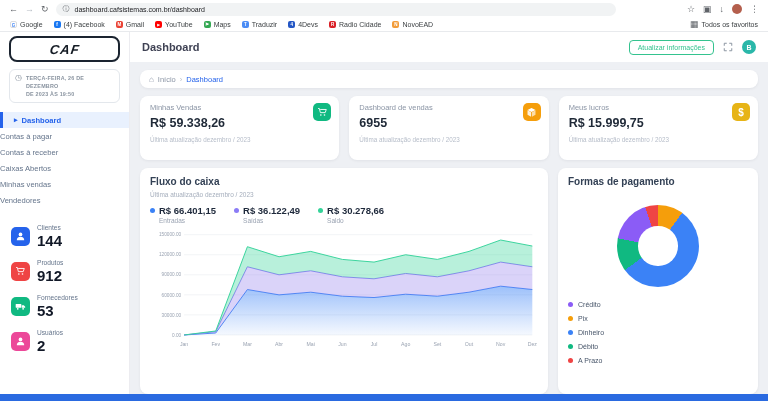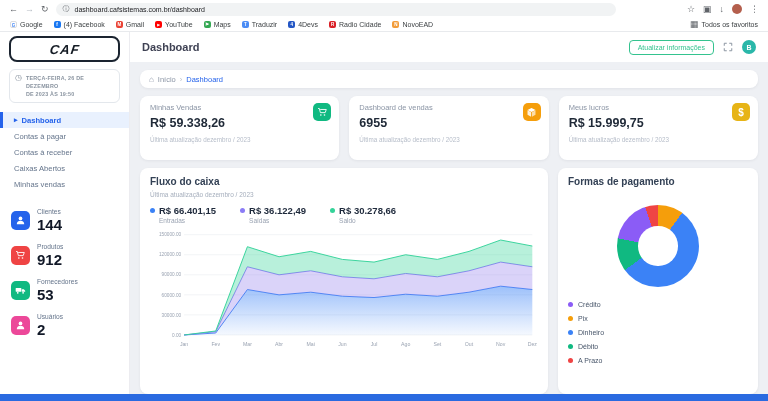--- a/index.html
+++ b/index.html
@@ -34,21 +34,21 @@
   .sidebar{width:130px;background:#fff;border-right:1px solid #ececf0;flex:0 0 130px}
   .logo-box{margin:4px 9px 0;height:26px;border:2px solid #1b2430;border-radius:8px;
     display:flex;align-items:center;justify-content:center}
   .logo-text{font-style:italic;font-weight:bold;font-size:13px;letter-spacing:1px;
     transform:skewX(-8deg);color:#141b24}
   .date-box{margin:7px 9px 9px;border:1px solid #e3e7ec;border-radius:6px;padding:4px 5px;
     display:flex;gap:4px;align-items:flex-start}
   .clock{font-size:8px;color:#8a94a0;line-height:1}
   .date-txt{font-size:5.4px;font-weight:bold;color:#8a94a0;letter-spacing:.2px;line-height:1.5}
   .menu{margin-top:2px}
-  .menu-item{height:16px;display:flex;align-items:center;gap:4px;padding-left:14px;
+  .menu-item{height:16px;display:flex;align-items:center;gap:4px;
     font-size:7.6px;color:#64748b;cursor:pointer}
   .menu-item .chev{display:none;color:#2563eb;font-size:7px}
   .menu-item.active{color:#2563eb;background:#e9f1fe;border-left:3px solid #2563eb;padding-left:11px;font-weight:bold}
   .menu-item.active .chev{display:inline}
   .stats{margin-top:16px;padding:0 11px}
   .stat-row{display:flex;gap:7px;margin-bottom:10px;align-items:center}
   .stat-icon{width:19px;height:19px;border-radius:5px;display:flex;align-items:center;
     justify-content:center;flex:0 0 19px}
   .stat-icon svg{width:11px;height:11px;fill:#fff}
   .stat-label{display:block;font-size:6.6px;color:#64748b}
@@ -76,21 +76,21 @@
   .sum-value{font-size:12.5px;font-weight:bold;color:#1f2937;margin-top:4px}
   .sum-footer{font-size:6.3px;color:#b6bdc9;margin-top:6px}
   .sum-icon{position:absolute;top:7px;right:8px;width:18px;height:18px;border-radius:5px;
     display:flex;align-items:center;justify-content:center;color:#fff;font-size:10px;font-weight:bold}
   .sum-icon svg{width:11px;height:11px;fill:#fff}
   .charts-row{display:flex;gap:10px;margin-top:8px;height:226px}
   .flow-card{flex:1;padding:8px 10px;overflow:hidden}
   .pay-card{width:200px;flex:0 0 200px;padding:8px 10px;overflow:hidden}
   .card-title{font-size:10px;font-weight:bold;color:#334155}
   .card-sub{font-size:6.5px;color:#a6afbd;margin-top:4px}
-  .flow-leg{display:flex;gap:24px;margin-top:7px}
+  .flow-leg{display:flex;gap:18px;margin-top:7px}
   .fl-top{display:flex;align-items:center;gap:4px}
   .fl-dot{width:5px;height:5px;border-radius:50%}
   .fl-val{font-size:9.5px;font-weight:bold;color:#1e293b}
   .fl-name{font-size:6.5px;color:#9aa3b2;margin-left:9px;margin-top:1px}
   #flow-svg{width:100%;height:auto;display:block;margin-top:5px}
   #donut{width:82px;height:82px;border-radius:50%;margin:18px auto 0;position:relative}
   #donut .hole{position:absolute;inset:26%;background:#fff;border-radius:50%}
   .pay-legend{margin-top:14px}
   .pay-row{display:flex;align-items:center;gap:5px;margin:7px 0}
   .pay-dot{width:5px;height:5px;border-radius:50%;flex:0 0 5px}
@@ -184,20 +184,23 @@
           <span>Contas à pagar</span>
         </div>
       <div class="menu-item">
           <span>Contas à receber</span>
         </div>
       <div class="menu-item">
           <span>Caixas Abertos</span>
         </div>
       <div class="menu-item">
           <span>Minhas vendas</span>
+        </div>
+      <div class="menu-item">
+          <span>Vendedores</span>
         </div>
     </nav>
     <div class="stats">
       <div class="stat-row">
         <span class="stat-icon" style="background: rgb(37, 99, 235);">
           <svg viewBox="0 0 16 16">
               <circle cx="8" cy="5" r="2.7"></circle>
               <path d="M2.6 13.6a5.4 5.4 0 0 1 10.8 0z"></path>
             </svg>
         </span>

